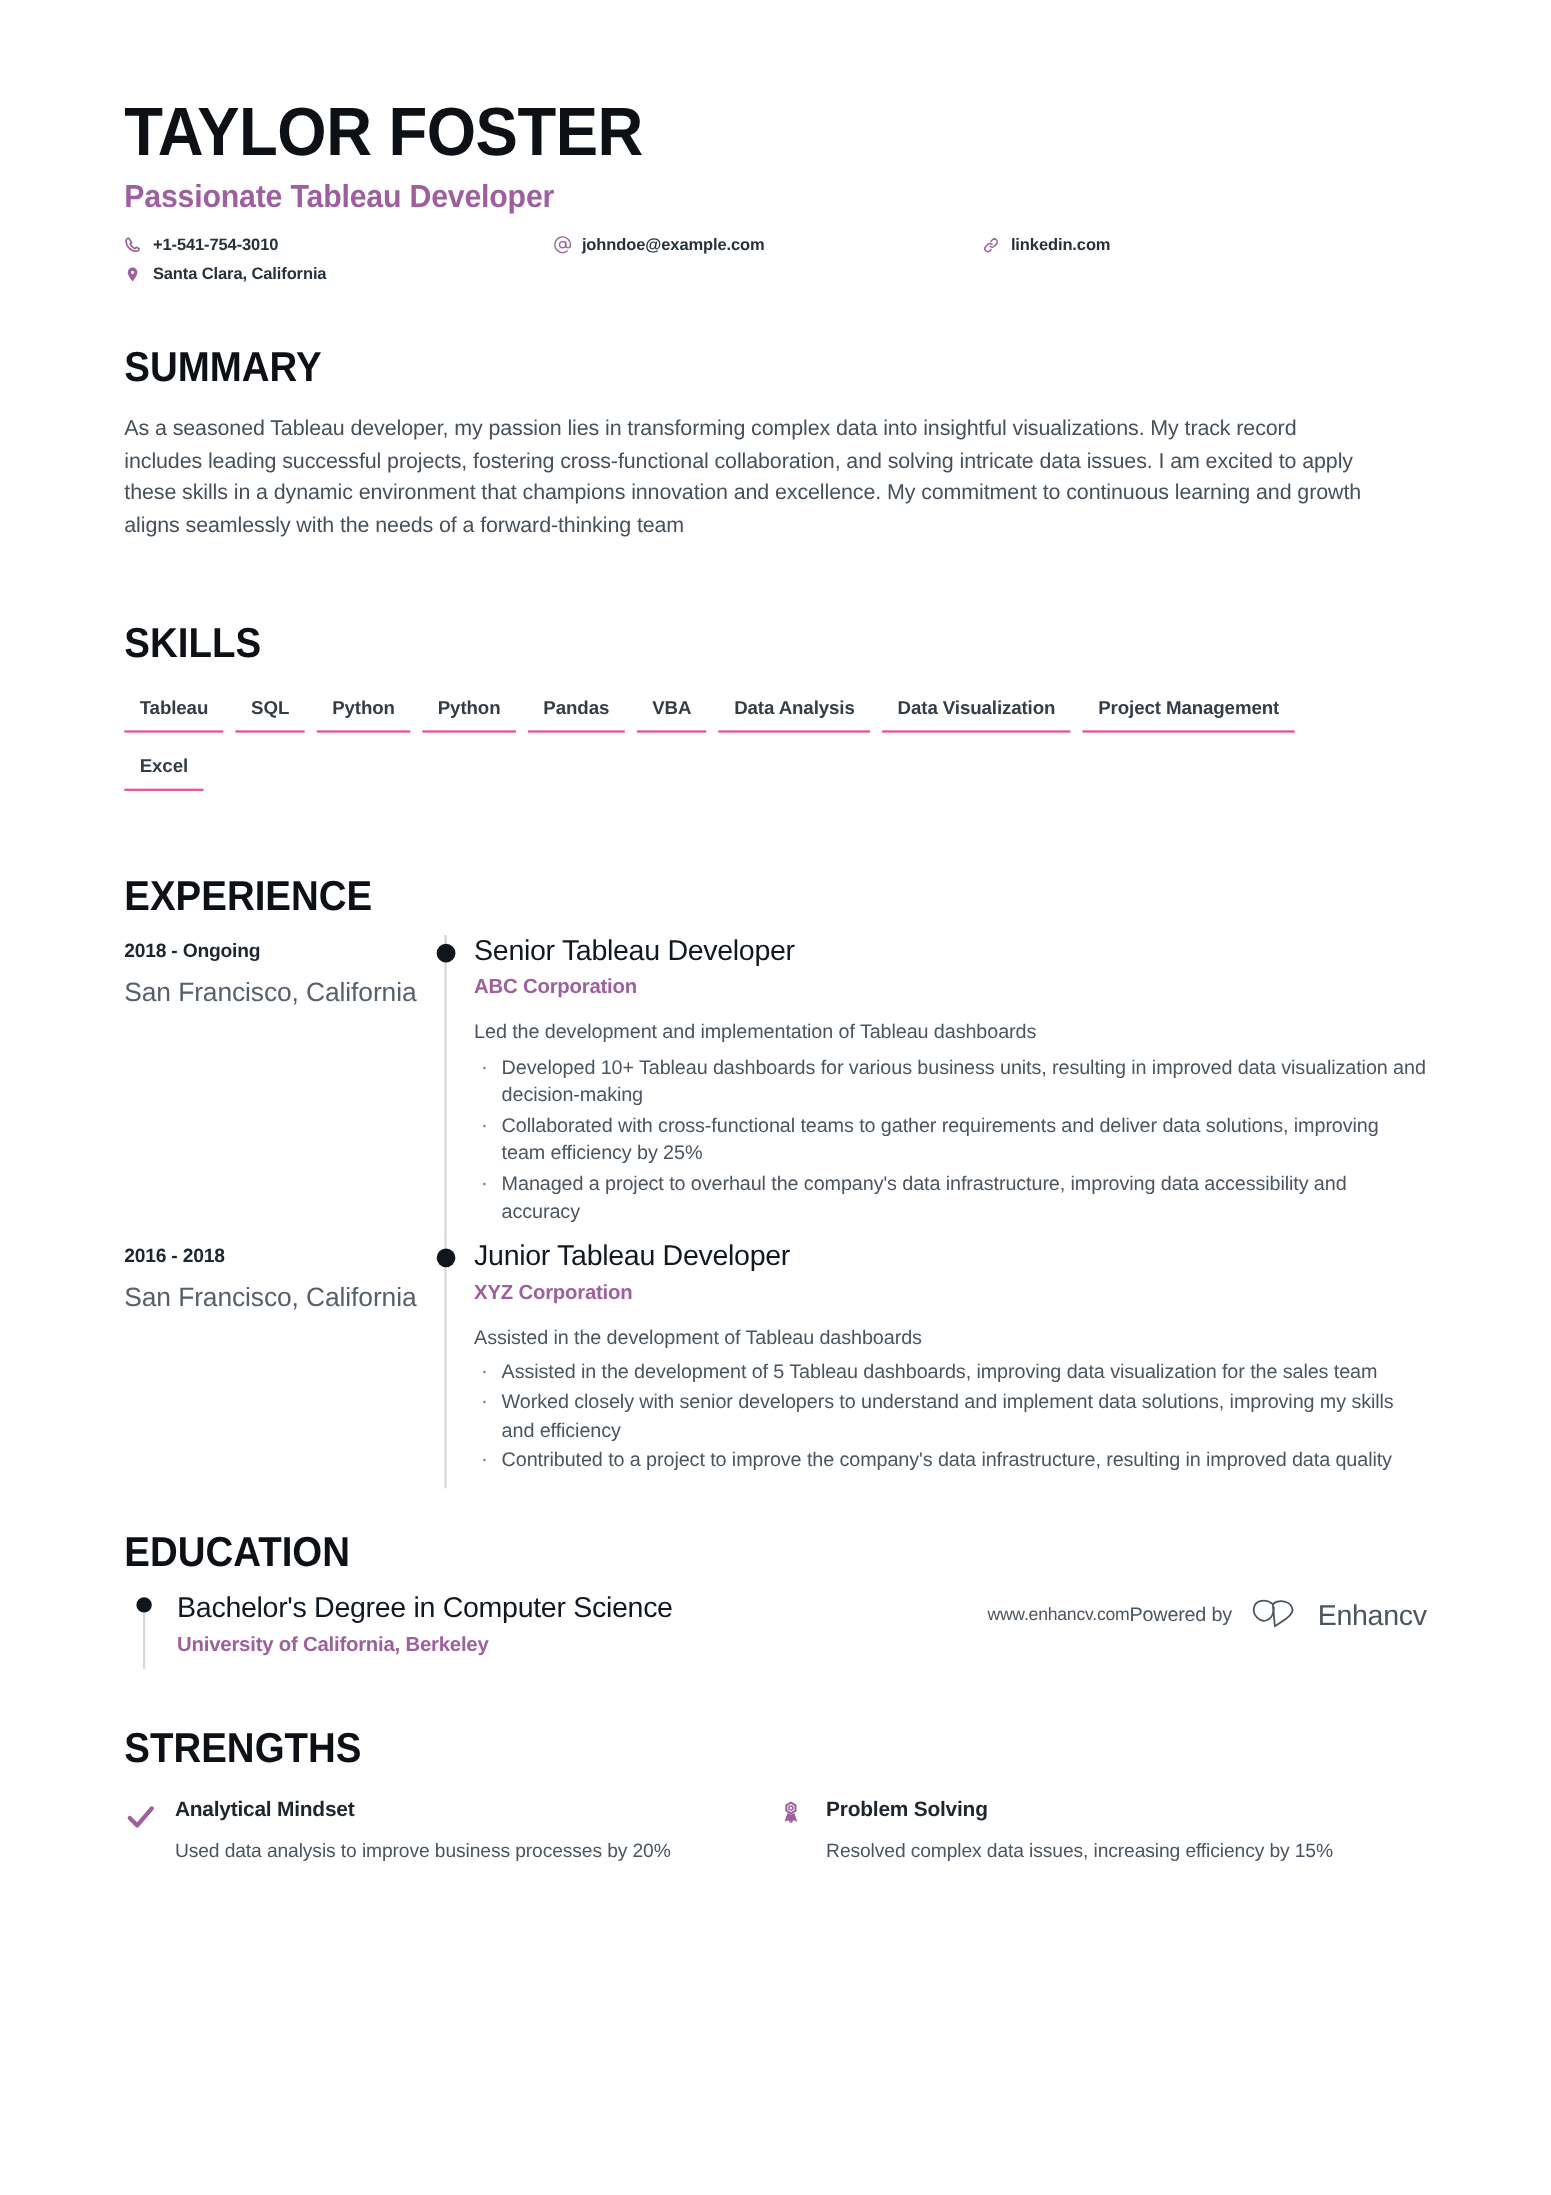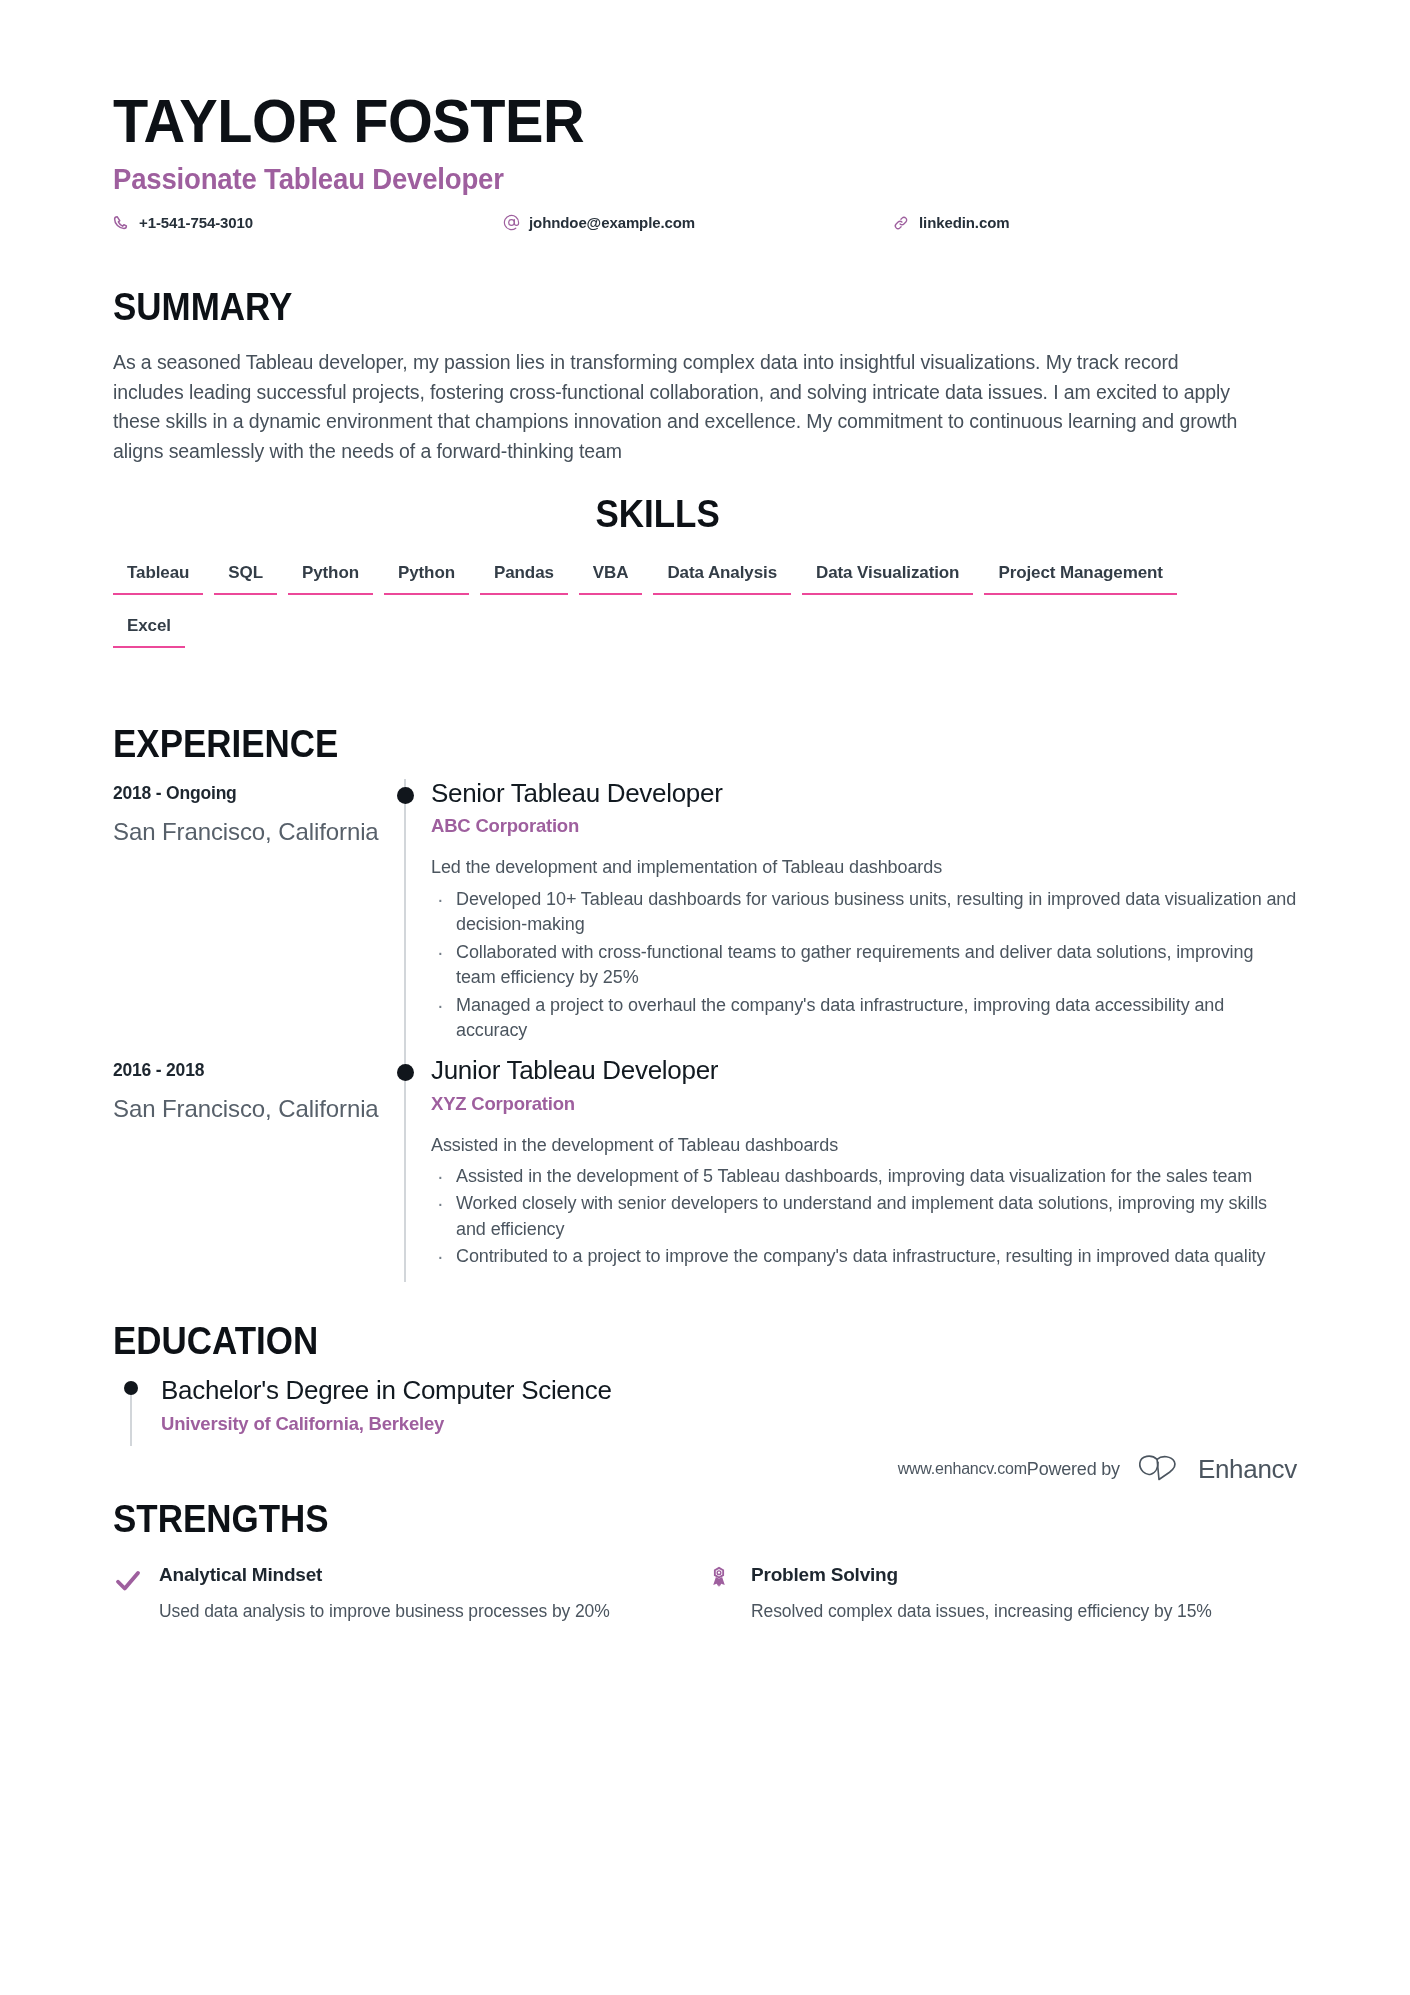--- a/index.html
+++ b/index.html
@@ -91,21 +91,21 @@
   .summary-text {
     margin-top: 22px;
     font-size: 19.5px;
     line-height: 1.52;
     color: #46505a;
     max-width: 1140px;
     letter-spacing: -0.1px;
   }
 
   
-  #skills-section { margin-top: 28px; text-align: center; }
+  #skills-section { margin-top: 72px; }
   .skills-wrap {
     margin-top: 26px;
     display: flex;
     flex-wrap: wrap;
     gap: 0px;
     max-width: 1150px;
   }
   .skill-chip {
     font-size: 17px;
     font-weight: 700;
@@ -327,20 +327,30 @@
           <span class="ico">
             <svg width="16" height="16" viewBox="0 0 24 24" fill="none" stroke="currentColor" stroke-width="2" stroke-linecap="round">
               <path d="M10.6 13.4a4 4 0 0 0 5.7 0l3-3a4 4 0 1 0-5.7-5.7l-1.7 1.7"></path>
               <path d="M13.4 10.6a4 4 0 0 0-5.7 0l-3 3a4 4 0 1 0 5.7 5.7l1.7-1.7"></path>
             </svg>
           </span>
           <span>linkedin.com</span>
         </div>
       </div>
 
+      <div class="contact-row">
+        <div class="contact-item c-loc">
+          <span class="ico">
+            <svg width="15" height="15" viewBox="0 0 24 24" fill="currentColor">
+              <path d="M12 2a7 7 0 0 0-7 7c0 5 7 13 7 13s7-8 7-13a7 7 0 0 0-7-7zm0 9.4A2.4 2.4 0 1 1 12 6.6a2.4 2.4 0 0 1 0 4.8z"></path>
+            </svg>
+          </span>
+          <span>Santa Clara, California</span>
+        </div>
+      </div>
     </div>
   </div>
 
   <div id="summary-section">
     <div class="sec-title">SUMMARY</div>
     <p class="summary-text">As a seasoned Tableau developer, my passion lies in transforming complex data into insightful visualizations. My track record includes leading successful projects, fostering cross-functional collaboration, and solving intricate data issues. I am excited to apply these skills in a dynamic environment that champions innovation and excellence. My commitment to continuous learning and growth aligns seamlessly with the needs of a forward-thinking team</p>
   </div>
 
   <div id="skills-section">
     <div class="sec-title">SKILLS</div>

